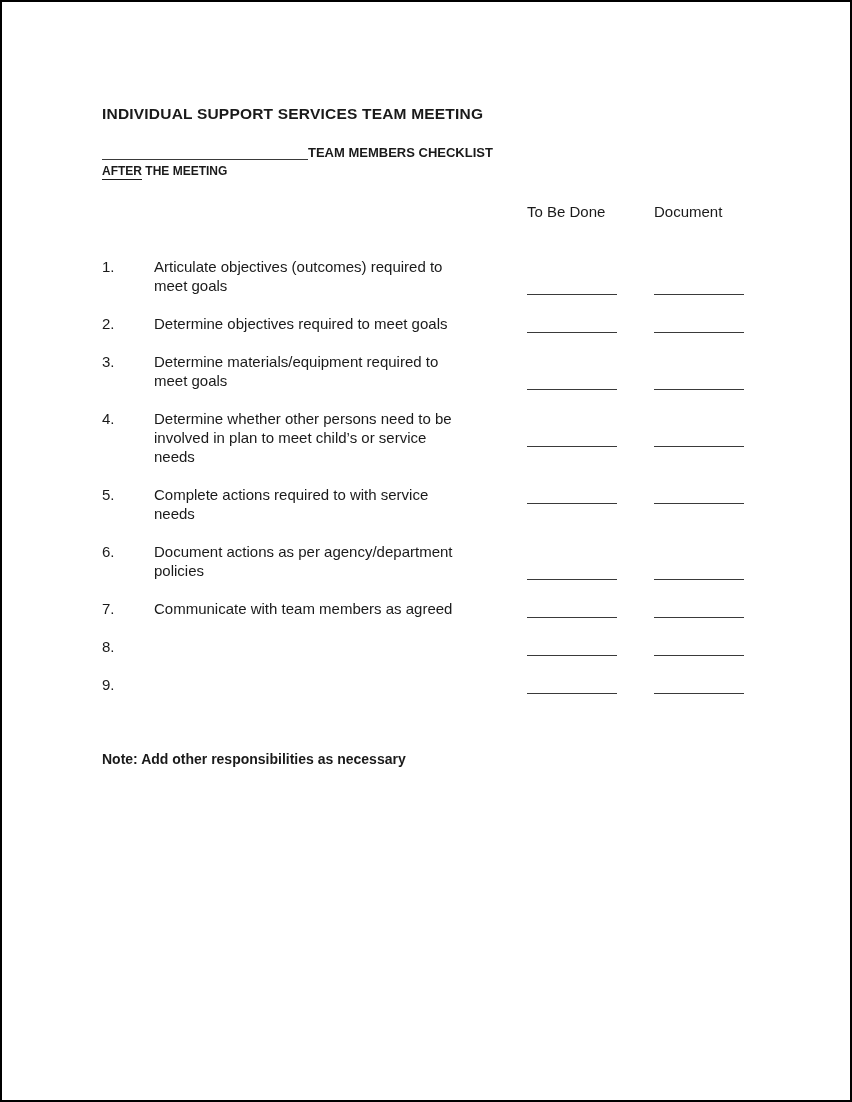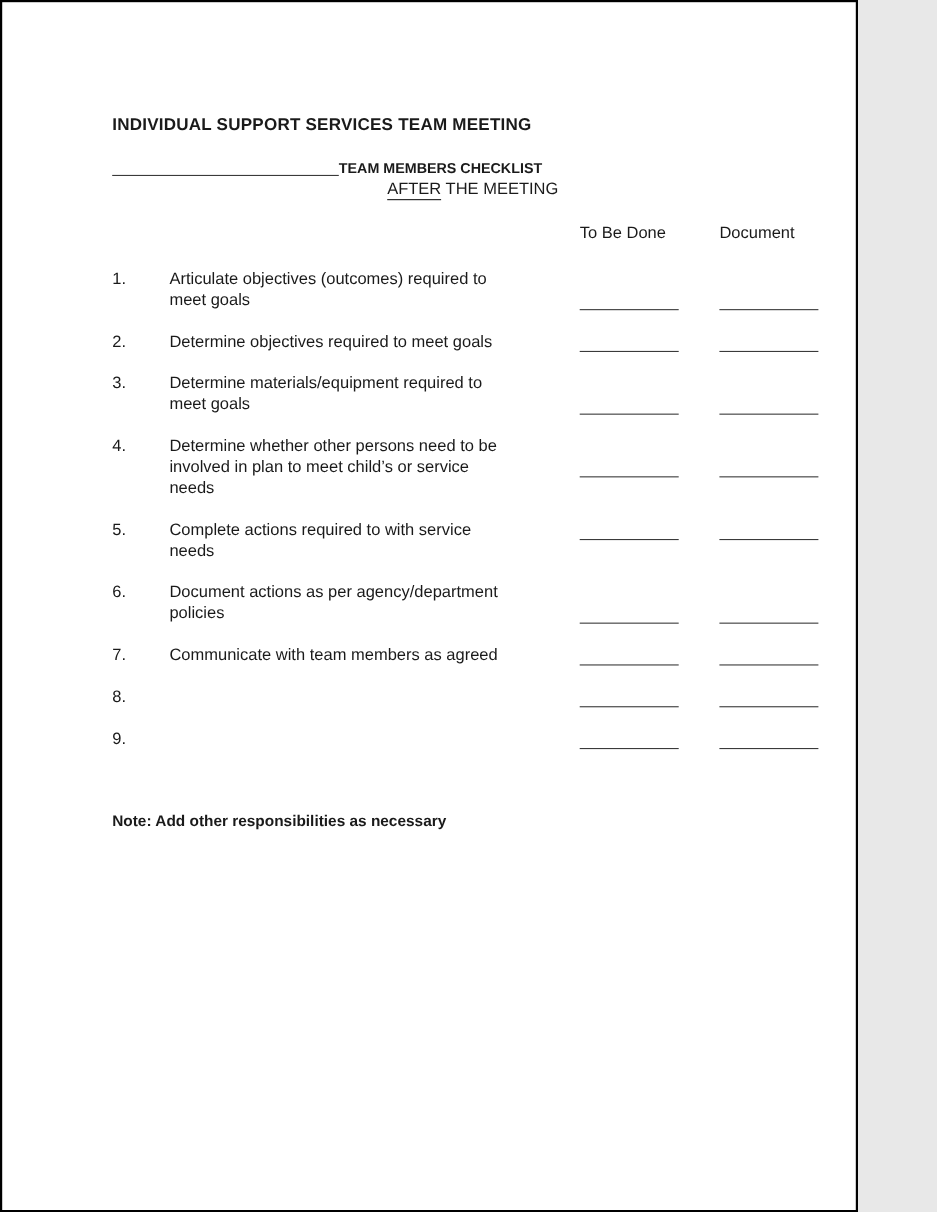--- a/index.html
+++ b/index.html
@@ -1,21 +1,21 @@
 <!DOCTYPE html>
 <html><head>
 <meta charset="utf-8">
 <style>
   :root{
     --ink:#1a1a1a;
     --line:#3a3a3a;
   }
   html,body{margin:0;padding:0;background:#e8e8e8;}
   .page{
-    width:780px;
+    width:852px;
     height:1102px;
     box-sizing:border-box;
     background:#ffffff;
     border:2px solid #000000;
     font-family:"Liberation Sans","DejaVu Sans",sans-serif;
     font-size:15px;
     line-height:19px;
     color:var(--ink);
     position:relative;
     overflow:hidden;
@@ -39,23 +39,22 @@
     white-space:nowrap;
   }
   .writein-line{
     display:inline-block;
     width:206px;
     height:0;
     border-bottom:1.5px solid var(--line);
     vertical-align:-3px;
   }
   .subtitle-line2{
-    font-weight:normal;
-    font-size:15px;
-    margin-left:250px;
+    font-weight:bold;
+    font-size:12px;
   }
   .underlined-word{
     border-bottom:1.7px solid var(--ink);
     padding-bottom:1px;
   }
   .row{
     display:flex;
     margin-bottom:19px;
   }
   .num{
@@ -80,21 +79,21 @@
   }
   .align-end .blank-col{justify-content:flex-end;}
   .align-center .blank-col{justify-content:center;}
   .align-start .blank-col{justify-content:flex-start;}
   .blank{
     height:18px;
     border-bottom:1.5px solid var(--line);
   }
   .header-row{
     margin-top:21px;
-    margin-bottom:23px;
+    margin-bottom:36px;
   }
   .header-row .hdr{
     display:block;
     border:none;
   }
   .note{
     margin-top:56px;
     font-weight:bold;
     font-size:14px;
   }

